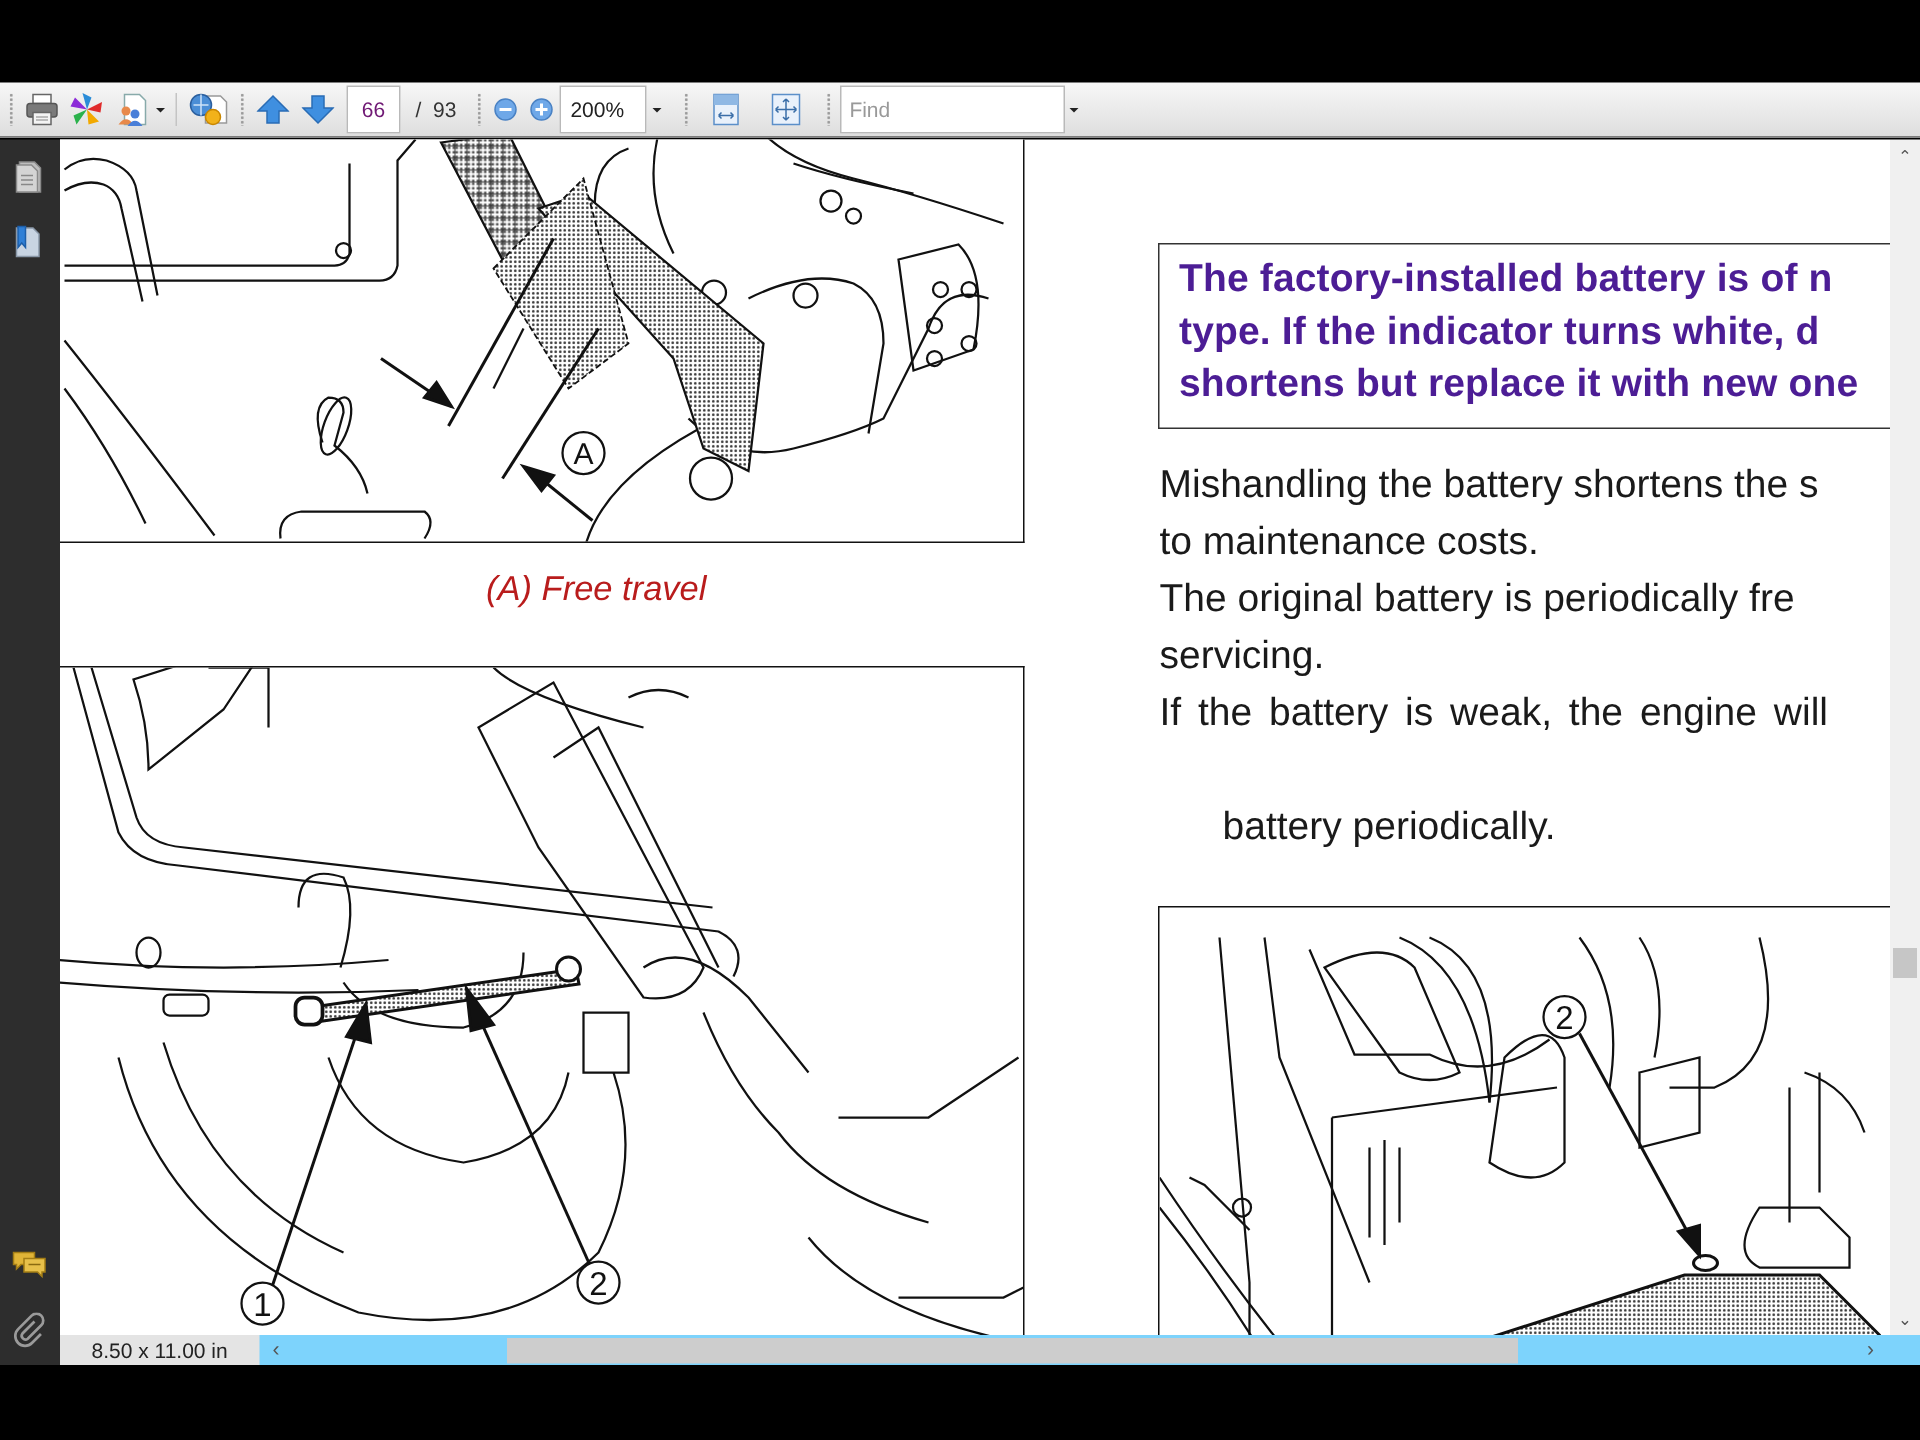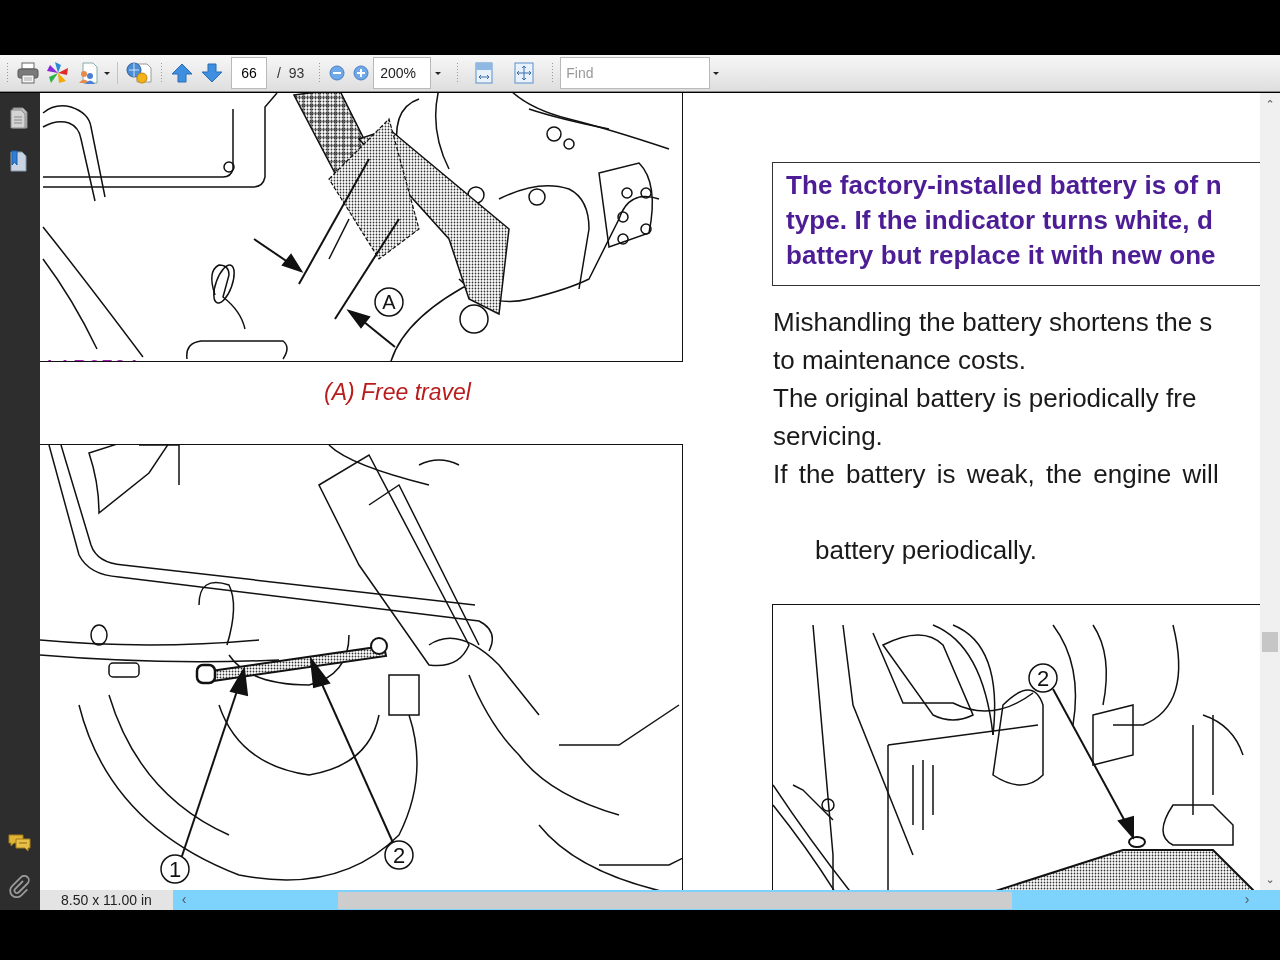--- a/index.html
+++ b/index.html
@@ -19,21 +19,21 @@
   .grip { width: 3px; height: 22px; margin: 0 4px 0 6px;
     background-image: radial-gradient(#9a9a9a 0.8px, transparent 1px);
     background-size: 3px 3px; }
   .tb-btn { width: 26px; height: 26px; display: flex; align-items: center; justify-content: center; cursor: pointer; margin: 0 2px; }
   .tb-btn svg { display: block; }
   .dd-arrow { width: 8px; height: 26px; display: flex; align-items: center; justify-content: center; cursor: pointer; }
   .dd-arrow::after { content: ""; border-left: 3px solid transparent; border-right: 3px solid transparent; border-top: 3px solid #222; }
   .sep { width: 1px; height: 22px; background: #c4c4c4; margin: 0 6px; }
 
   .page-input { width: 36px; height: 32px; border: 1px solid #b9b9b9; background: #fff;
-    font-size: 14px; color: #000000; text-align: center; line-height: 30px; margin-left: 4px; }
+    font-size: 14px; color: #701a75; text-align: center; line-height: 30px; margin-left: 4px; }
   .page-total { font-size: 14px; color: #333; margin: 0 8px 0 10px; white-space: pre; }
   .zoom-input { width: 58px; height: 32px; border: 1px solid #b9b9b9; background: #fff;
     font-size: 14px; color: #222; padding-left: 6px; line-height: 30px; }
   .find-input { width: 150px; height: 32px; border: 1px solid #b9b9b9; background: #fff;
     font-size: 14px; color: #999; padding-left: 5px; line-height: 30px; margin-left: 2px; }
 
   
   .leftnav { position: absolute; left: 0; top: 93px; width: 40px; height: 817px; background: #2d2d2d; }
   .leftnav .nav-icon { position: absolute; left: 8px; width: 22px; height: 24px; cursor: pointer; }
 
@@ -291,21 +291,21 @@
       <circle cx="136" cy="424" r="14" fill="#fff" stroke="#111" stroke-width="1.5"></circle>
       <text x="136" y="432" text-anchor="middle" font-family="Liberation Sans, sans-serif" font-size="22" fill="#111">1</text>
       <circle cx="360" cy="410" r="14" fill="#fff" stroke="#111" stroke-width="1.5"></circle>
       <text x="360" y="418" text-anchor="middle" font-family="Liberation Sans, sans-serif" font-size="22" fill="#111">2</text>
     </svg>
   </div>
 
   <div class="warn-box">
     <div class="warn-line" style="top:7px;">The factory-installed battery is of n</div>
     <div class="warn-line" style="top:42px;">type. If the indicator turns white, d</div>
-    <div class="warn-line" style="top:77px;">battery but replace it with new one</div>
+    <div class="warn-line" style="top:77px;">shortens but replace it with new one</div>
   </div>
 
   <div class="para-line" style="top:214px;">Mishandling the battery shortens the s</div>
   <div class="para-line" style="top:252px;">to maintenance costs.</div>
   <div class="para-line" style="top:290px;">The original battery is periodically fre</div>
   <div class="para-line" style="top:328px;">servicing.</div>
   <div class="para-line" style="top:366px; word-spacing:4px;">If the battery is weak, the engine will</div>
   <div class="para-line" style="top:442px;margin-left:42px;">battery periodically.</div>
 
   <div class="fig" style="left:732px; top:511px; width:500px; height:300px; border-right:none; border-bottom:none;">

